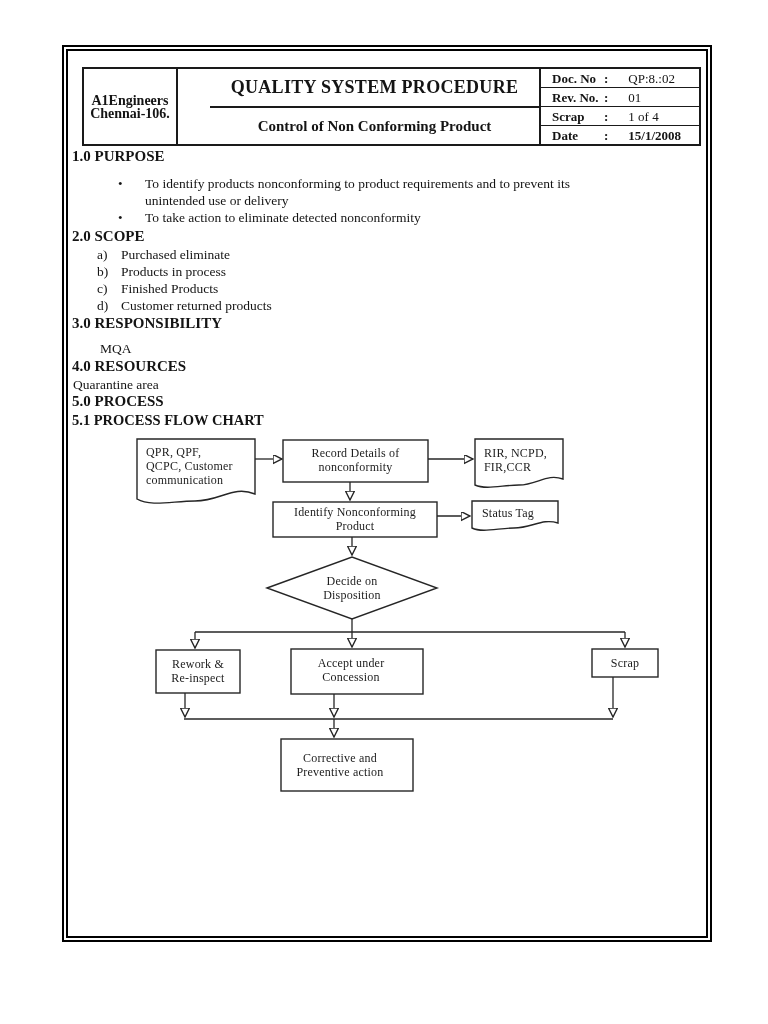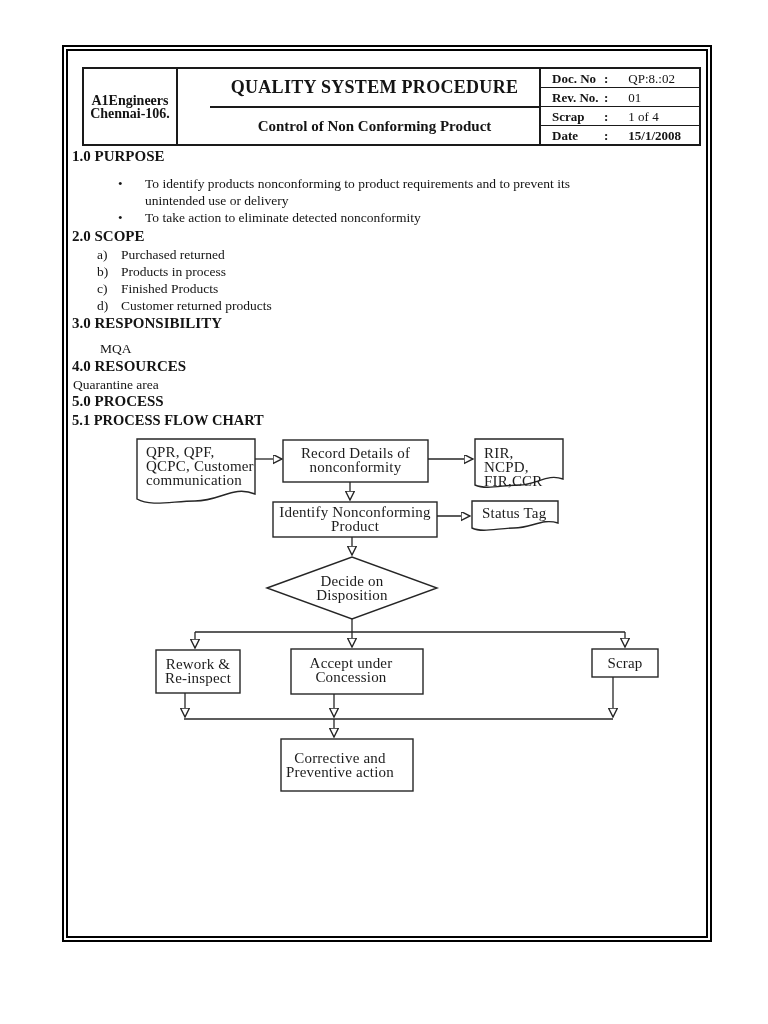--- a/index.html
+++ b/index.html
@@ -26,21 +26,21 @@
   .m-value { margin-left:20px; }
   .m-value.bold { font-weight:bold; }
 
   
   .h-sec { position:absolute; font-weight:bold; font-size:15px; white-space:nowrap; }
   .h-sub { position:absolute; font-weight:bold; font-size:14.5px; white-space:nowrap; }
   .t { position:absolute; font-size:13.5px; line-height:17px; white-space:nowrap; }
   .bullet-dot { position:absolute; font-size:13px; }
 
   
-  .fl { position:absolute; font-size:15px; line-height:14px; letter-spacing:0.2px; color:#1c1c1c; }
+  .fl { position:absolute; font-size:12px; line-height:14px; letter-spacing:0.2px; color:#1c1c1c; }
   .fl.center { text-align:center; }
   .flow-svg { position:absolute; left:0; top:430px; }
   .flow-svg rect, .flow-svg path, .flow-svg polygon { fill:#fff; stroke:#262626; stroke-width:1.4; }
   .flow-svg line { stroke:#262626; stroke-width:1.3; }
 </style>
 </head>
 <body>
 
 <div class="page">
 
@@ -84,21 +84,21 @@
   <div class="h-sec" style="left:72px;top:148px">1.0 PURPOSE</div>
 
   <span class="bullet-dot" style="left:118px;top:176px">•</span>
   <div class="t" style="left:145px;top:175px">To identify products nonconforming to product requirements and to prevent its</div>
   <div class="t" style="left:145px;top:192px">unintended use or delivery</div>
   <span class="bullet-dot" style="left:118px;top:210px">•</span>
   <div class="t" style="left:145px;top:209px">To take action to eliminate detected nonconformity</div>
 
   <div class="h-sec" style="left:72px;top:228px">2.0 SCOPE</div>
   <div class="t" style="left:97px;top:246px">a)</div>
-  <div class="t" style="left:121px;top:246px">Purchased returned</div>
+  <div class="t" style="left:121px;top:246px">Purchased eliminate</div>
   <div class="t" style="left:97px;top:263px">b)</div>
   <div class="t" style="left:121px;top:263px">Products in process</div>
   <div class="t" style="left:97px;top:280px">c)</div>
   <div class="t" style="left:121px;top:280px">Finished Products</div>
   <div class="t" style="left:97px;top:297px">d)</div>
   <div class="t" style="left:121px;top:297px">Customer returned products</div>
 
   <div class="h-sec" style="left:72px;top:315px">3.0 RESPONSIBILITY</div>
   <div class="t" style="left:100px;top:340px">MQA</div>
 

